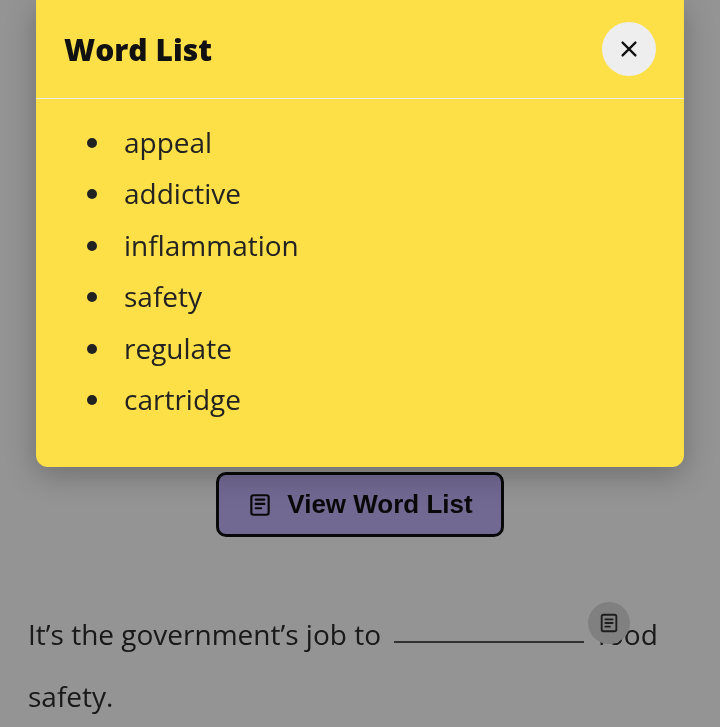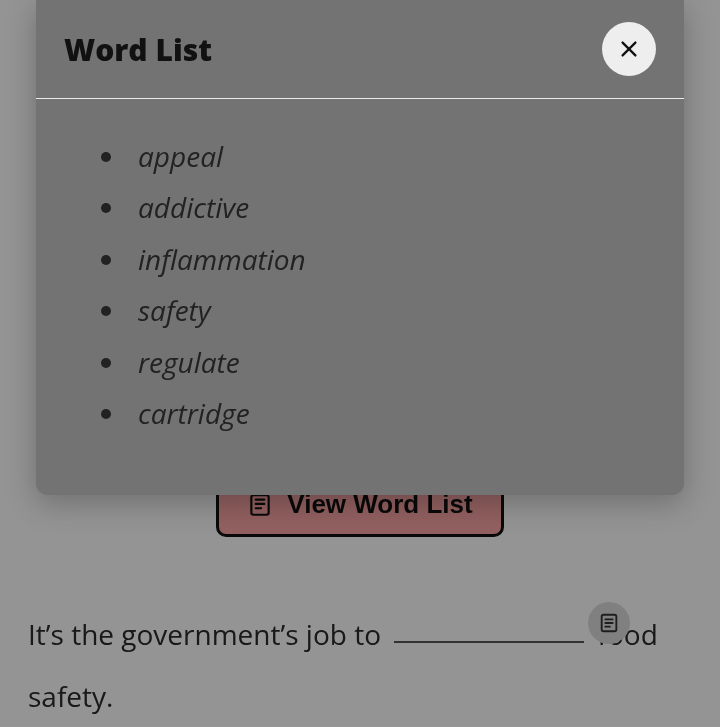--- a/index.html
+++ b/index.html
@@ -29,21 +29,21 @@
     display: flex;
     justify-content: center;
   }
   .view-button {
     display: inline-flex;
     align-items: center;
     gap: 14px;
     border: 3px solid #111;
     border-radius: 10px;
     padding: 14px 28px;
-    background: #fca5a5;
+    background: #c4b5fd;
     font-size: 26px;
     font-weight: 700;
     color: #111;
     cursor: pointer;
   }
   .view-button svg { display: block; }
 
   .sentence {
     position: absolute;
     left: 28px;
@@ -85,21 +85,21 @@
     inset: 0;
     background: rgba(0,0,0,0.42);
   }
 
   
   .modal {
     position: absolute;
     left: 36px;
     right: 36px;
     top: 0;
-    background: #737373;
+    background: #fde047;
     border-radius: 0 0 12px 12px;
     box-shadow: 0 8px 30px rgba(0,0,0,0.25);
     overflow: hidden;
   }
   .modal-header {
     display: flex;
     align-items: center;
     justify-content: space-between;
     padding: 22px 28px;
     border-bottom: 1px solid #eaeaea;
@@ -121,24 +121,23 @@
     cursor: pointer;
     font-size: 26px;
     color: #111;
   }
   .close-btn svg { display: block; }
 
   .modal-body {
     padding: 18px 36px 42px 36px;
   }
   .word-list {
-    margin: 14px;
+    margin: 0;
     padding-left: 42px;
     list-style: disc;
-    font-style: italic;
   }
   .word-list li {
     font-size: 28px;
     color: #222;
     padding: 4px 0 4px 10px;
     line-height: 1.55;
   }
 </style>
 </head>
 <body>

